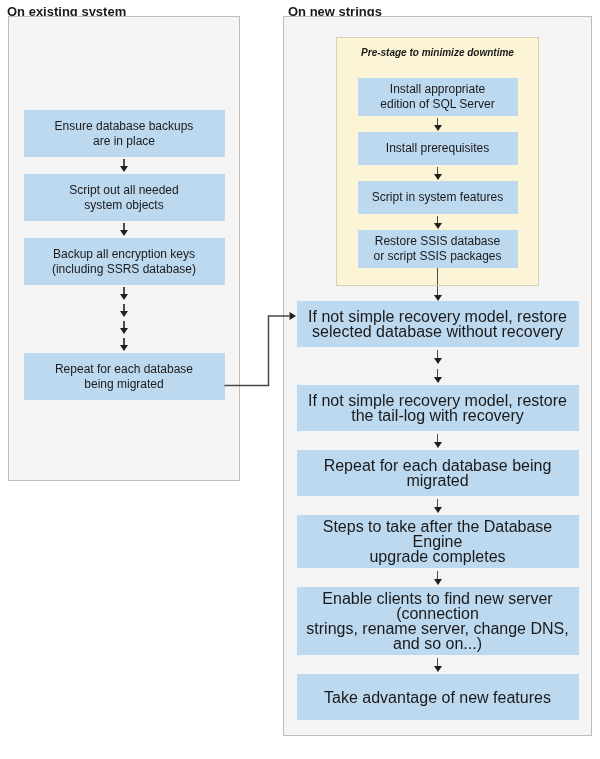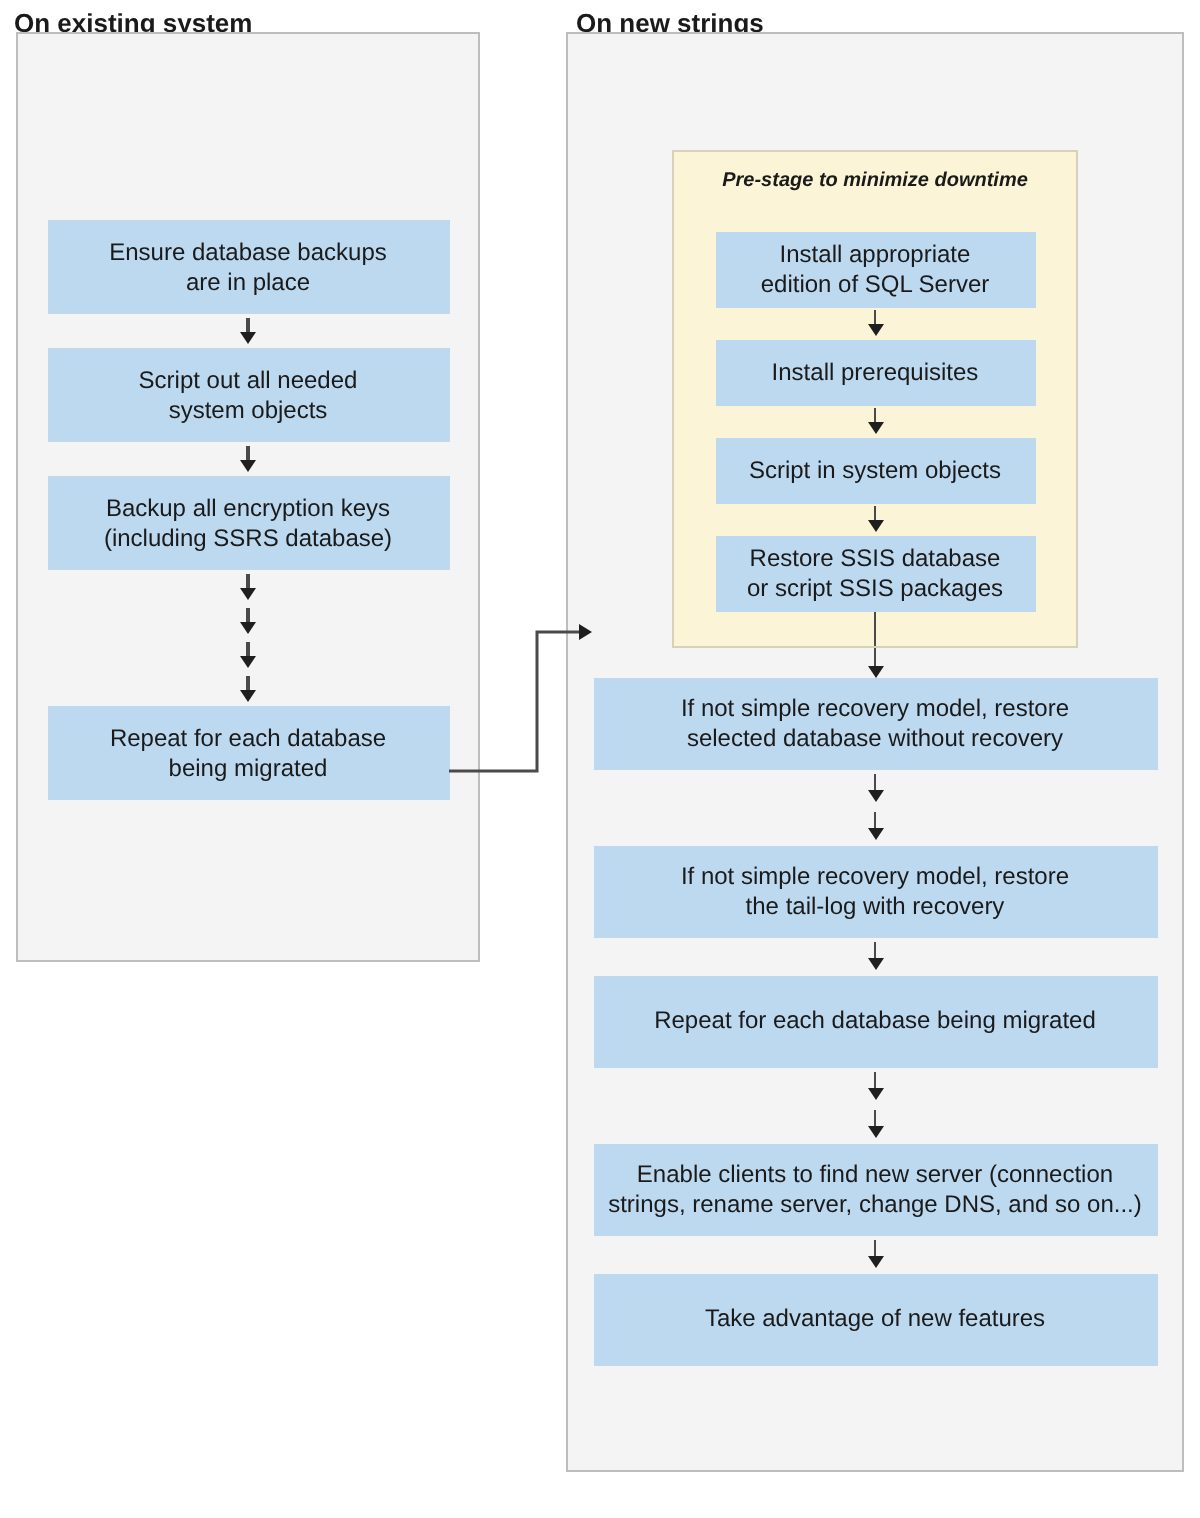--- a/index.html
+++ b/index.html
@@ -34,21 +34,21 @@
   .steps-col{display:flex;flex-direction:column;align-items:center;}
   .flow-box{
     background:var(--box-fill);
     display:flex;align-items:center;justify-content:center;
     text-align:center;white-space:pre-line;
     font-size:12px;line-height:15px;box-sizing:border-box;
     padding:4px 6px;
   }
   .left-box{width:201px;min-height:47px;}
   .small-box{width:160px;min-height:33px;}
-  .wide-box{width:282px;min-height:46px;font-size:12px;}
+  .wide-box{width:282px;min-height:46px;font-size:16px;}
   .prestage{
     margin-top:5px;width:203px;background:var(--prestage-fill);
     border:1px solid var(--prestage-border);box-sizing:border-box;
     display:flex;flex-direction:column;align-items:center;
     padding-top:9px;
   }
   .prestage-title{
     font-size:10px;font-weight:bold;font-style:italic;
     margin-bottom:20px;white-space:nowrap;
   }
@@ -124,21 +124,21 @@
 edition of SQL Server</div>
           <div class="gap-arrow g16">
             <div class="stem"></div>
             <div class="head"></div>
           </div>
           <div class="flow-box small-box">Install prerequisites</div>
           <div class="gap-arrow g16">
             <div class="stem"></div>
             <div class="head"></div>
           </div>
-          <div class="flow-box small-box">Script in system objects</div>
+          <div class="flow-box small-box">Script in system features</div>
           <div class="gap-arrow g16">
             <div class="stem"></div>
             <div class="head"></div>
           </div>
           <div class="flow-box small-box">Restore SSIS database
 or script SSIS packages</div>
         </div>
       <div class="stem-tail"></div>
     </div>
 
@@ -162,20 +162,22 @@
 the tail-log with recovery</div>
         <div class="gap-arrow g19">
           <div class="stem"></div>
           <div class="head"></div>
         </div>
         <div class="flow-box wide-box">Repeat for each database being migrated</div>
         <div class="gap-arrow g19">
           <div class="stem"></div>
           <div class="head"></div>
         </div>
+        <div class="flow-box wide-box">Steps to take after the Database Engine
+upgrade completes</div>
         <div class="gap-arrow g19">
           <div class="stem"></div>
           <div class="head"></div>
         </div>
         <div class="flow-box wide-box">Enable clients to find new server (connection
 strings, rename server, change DNS, and so on...)</div>
         <div class="gap-arrow g19">
           <div class="stem"></div>
           <div class="head"></div>
         </div>

